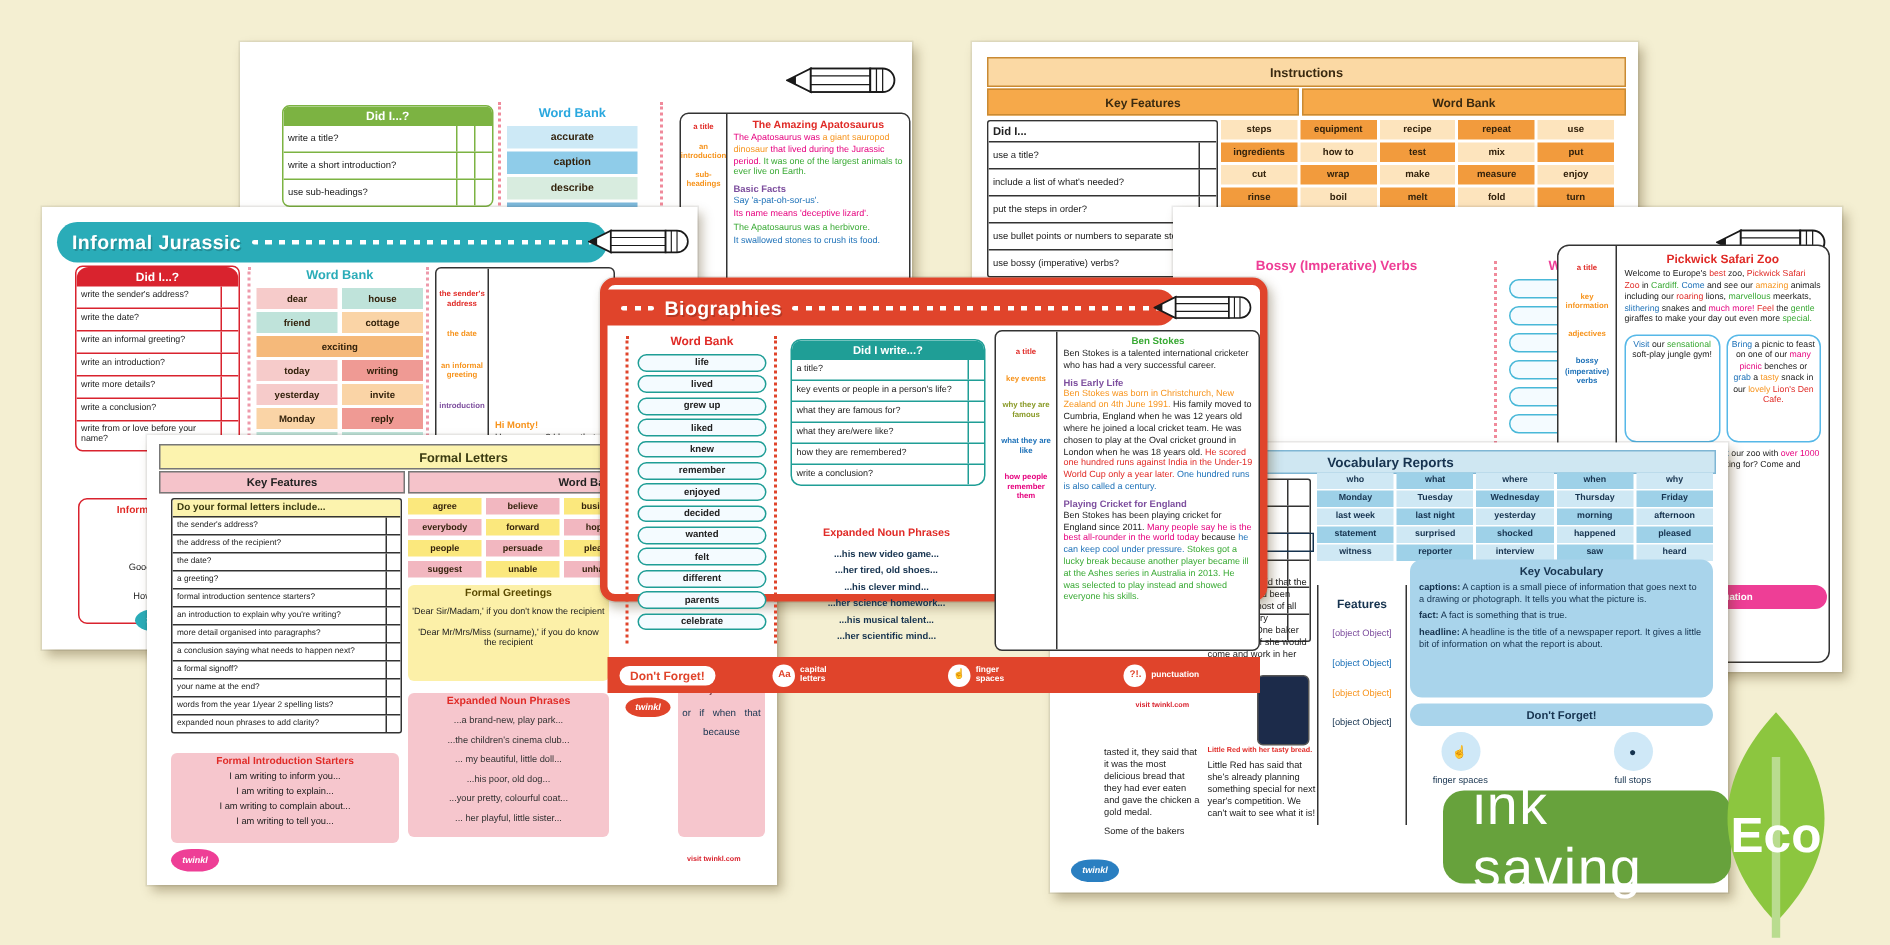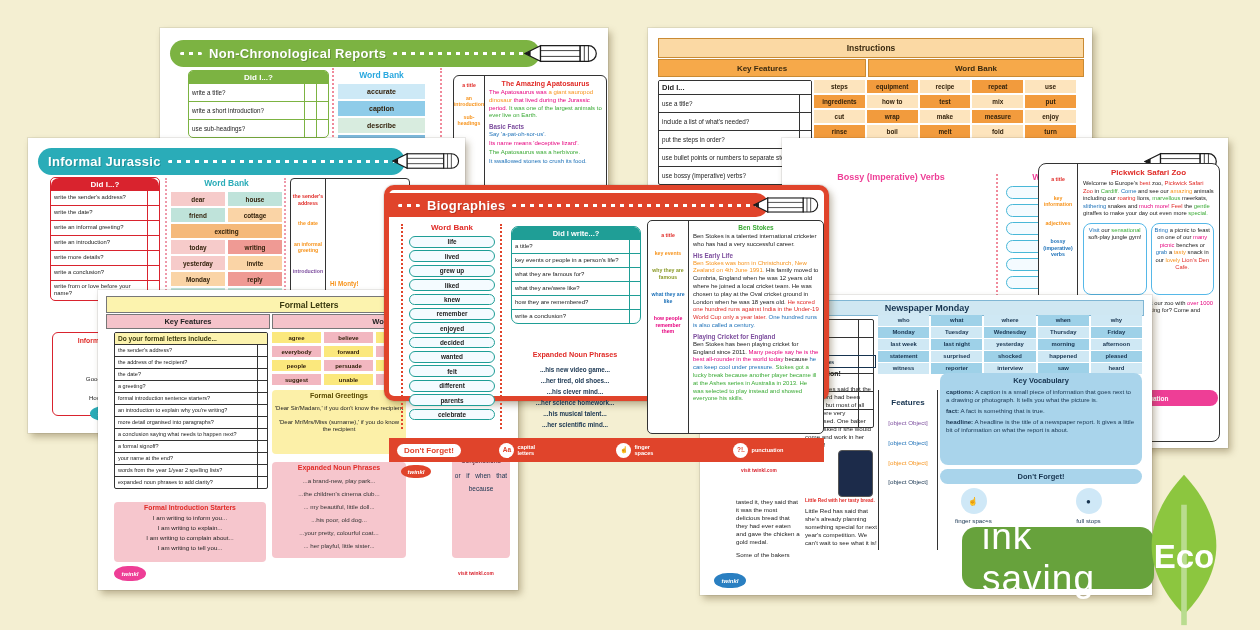--- a/index.html
+++ b/index.html
@@ -118,25 +118,20 @@
       <span class="cell cell-l">enjoy</span>
       <span class="cell cell-d">rinse</span>
       <span class="cell cell-l">boil</span>
       <span class="cell cell-d">melt</span>
       <span class="cell cell-l">fold</span>
       <span class="cell cell-d">turn</span>
     </div>
 </div>
 
 <div class="sheet" style="left:160px;top:28px;width:448px;height:360px;z-index:2">
-  <div class="pill" style="left:10px;top:12px;width:350px;height:27px;background:#7cb342">
-    <span class="dots lead"></span>
-    <span class="ttl">Non-Chronological Reports</span>
-    <span class="dots"></span>
-  </div>
   <svg class="pencil" viewBox="0 0 92 26" style="left:364px;top:12px;width:76px;height:27px">
     <polygon points="1,13 20,3.5 20,22.5" fill="#fff" stroke="#1a1a1a" stroke-width="1.5"></polygon>
     <polygon points="1,13 8,9.6 8,16.4" fill="#1a1a1a"></polygon>
     <rect x="20" y="3.5" width="48" height="19" fill="#fff" stroke="#1a1a1a" stroke-width="1.5"></rect>
     <line x1="20" y1="9.5" x2="68" y2="9.5" stroke="#1a1a1a"></line>
     <line x1="20" y1="16.5" x2="68" y2="16.5" stroke="#1a1a1a"></line>
     <path d="M68 3.5 h10 a9.5 9.5 0 0 1 0 19 h-10 z" fill="#fff" stroke="#1a1a1a" stroke-width="1.5"></path>
     <line x1="73" y1="3.5" x2="73" y2="22.5" stroke="#1a1a1a"></line>
     <line x1="78" y1="3.5" x2="78" y2="22.5" stroke="#1a1a1a"></line>
   </svg>
@@ -484,21 +479,21 @@
         <span style="font-size:6.5px;color:#16334f">that</span>
         <span style="font-size:6.5px;color:#16334f">because</span>
       </div>
   </div>
   <div class="tw" style="left:16px;top:276px;width:32px;height:15px;background:#ee3e96">twinkl</div>
   <div class="sitelink" style="left:360px;top:281px">visit twinkl.com</div>
 </div>
 
 <div class="sheet" style="left:700px;top:295px;width:452px;height:300px;z-index:4">
   <div class="abs" style="left:10px;top:5px;width:432px;height:14px;background:#cfe7f2;border:1px solid #7fb6d4;
-              display:flex;align-items:center;justify-content:center;font-weight:bold;font-size:9px;color:#16334f">Newspaper Monday</div>
+              display:flex;align-items:center;justify-content:center;font-weight:bold;font-size:9px;color:#16334f">Vocabulary Reports</div>
   <div class="kbox" style="--bc:#333;left:32px;top:24px;width:140px;border-color:#333;border-radius:2px">
 
       <div class="row" style="border-color:#333;min-height:17px">
         <span class="lbl"></span>
         <span class="chk" style="border-color:#333;width:14px"></span>
       </div>
 
       <div class="row" style="border-color:#333;min-height:17px">
         <span class="lbl"></span>
         <span class="chk" style="border-color:#333;width:14px"></span>
@@ -605,21 +600,21 @@
       </div>
 
       <div style="display:flex;flex-direction:column;align-items:center;width:100px">
         <span class="icocirc" style="width:26px;height:26px;background:#cfe8f7;color:#16334f;font-size:8px;flex:0 0 26px">●</span>
         <span style="font-size:6.2px;color:#16334f;margin-top:3px">full stops</span>
       </div>
     </div>
   <div class="tw" style="left:14px;top:278px;width:32px;height:15px;background:#2a7fc1">twinkl</div>
 </div>
 
-<div class="sheet" style="left:384px;top:185px;width:445px;height:216px;z-index:5;border:5px solid #e0442b;border-radius:10px;box-sizing:border-box">
+<div class="sheet" style="left:400px;top:185px;width:445px;height:216px;z-index:5;border:5px solid #e0442b;border-radius:10px;box-sizing:border-box">
   <div class="pill" style="left:-1px;top:3px;width:360px;height:24px;background:#e0442b;border-radius:0 12px 12px 0">
     <span class="dots lead"></span>
     <span class="ttl">Biographies</span>
     <span class="dots"></span>
   </div>
   <svg class="pencil" viewBox="0 0 92 26" style="left:364px;top:3px;width:68px;height:24px">
     <polygon points="1,13 20,3.5 20,22.5" fill="#fff" stroke="#1a1a1a" stroke-width="1.5"></polygon>
     <polygon points="1,13 8,9.6 8,16.4" fill="#1a1a1a"></polygon>
     <rect x="20" y="3.5" width="48" height="19" fill="#fff" stroke="#1a1a1a" stroke-width="1.5"></rect>
     <line x1="20" y1="9.5" x2="68" y2="9.5" stroke="#1a1a1a"></line>

